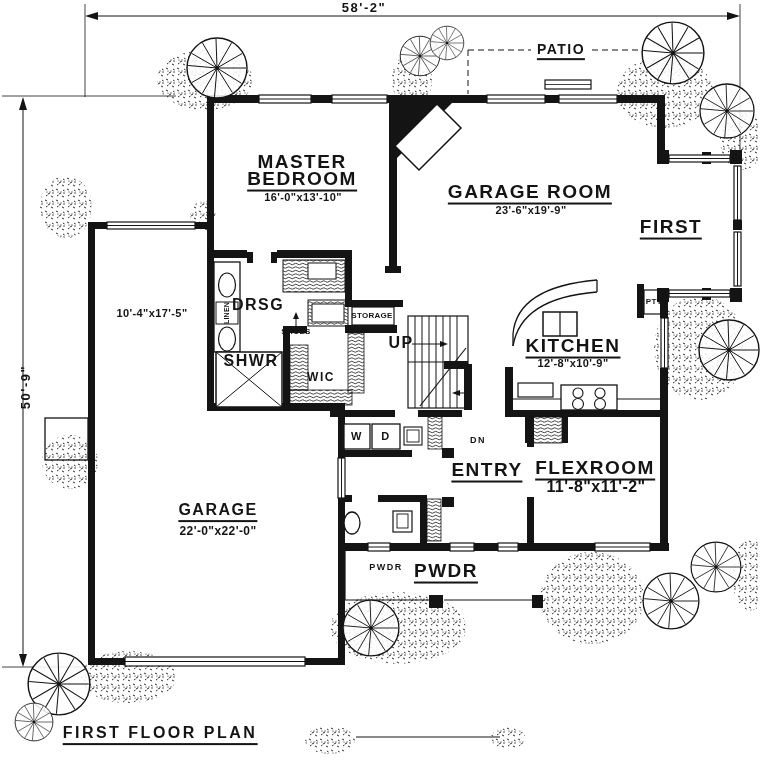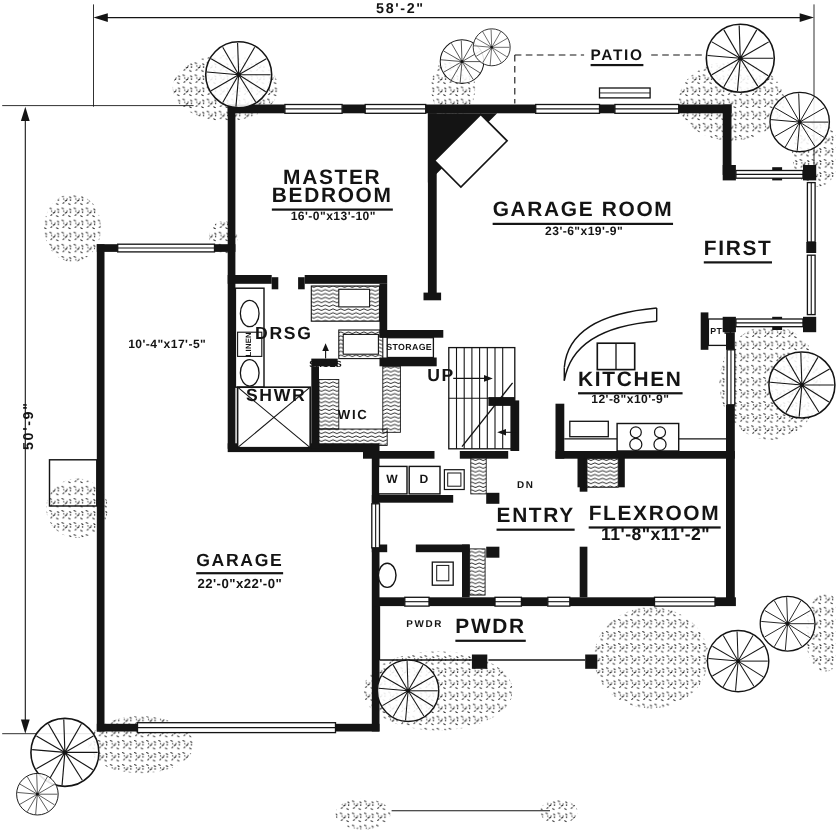--- a/index.html
+++ b/index.html
@@ -330,14 +330,15 @@
 <div class="lbl fs15" style="left:487px;top:471px;"><span class="u">ENTRY</span></div>
 
 <div class="lbl fs15" style="left:595px;top:469px;"><span class="u">FLEXROOM</span></div>
 <div class="lbl fs10 dims" style="left:596px;top:487px;">11'-8"x11'-2"</div>
 
 <div class="lbl fs16" style="left:218px;top:512px;"><span class="u">GARAGE</span></div>
 <div class="lbl fs12 dims" style="left:218px;top:531px;">22'-0"x22'-0"</div>
 
 <div class="lbl fs15" style="left:446px;top:572px;"><span class="u">PWDR</span></div>
 
+<div class="lbl fs16" style="left:160px;top:735px;letter-spacing:2.5px;"><span class="u">FIRST FLOOR PLAN</span></div>
 
 </div>
 
 </body></html>

